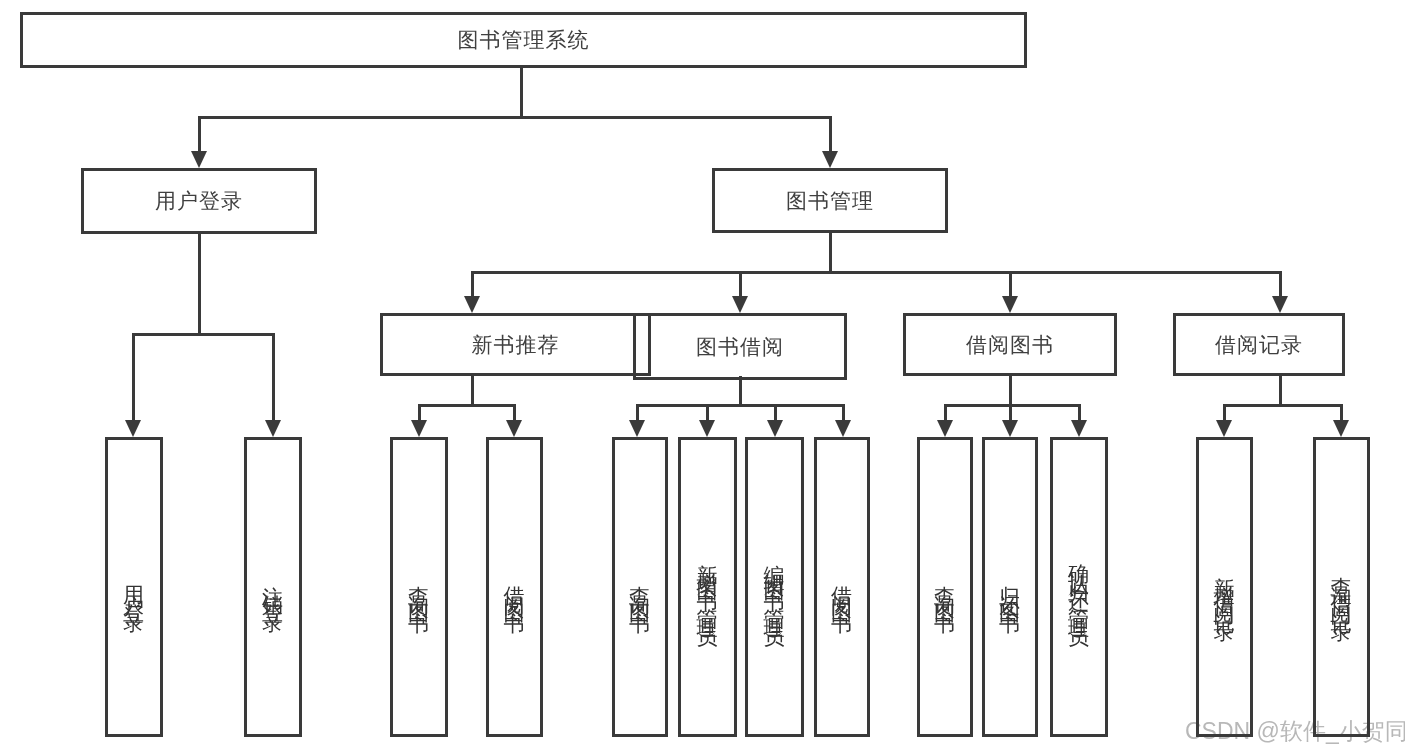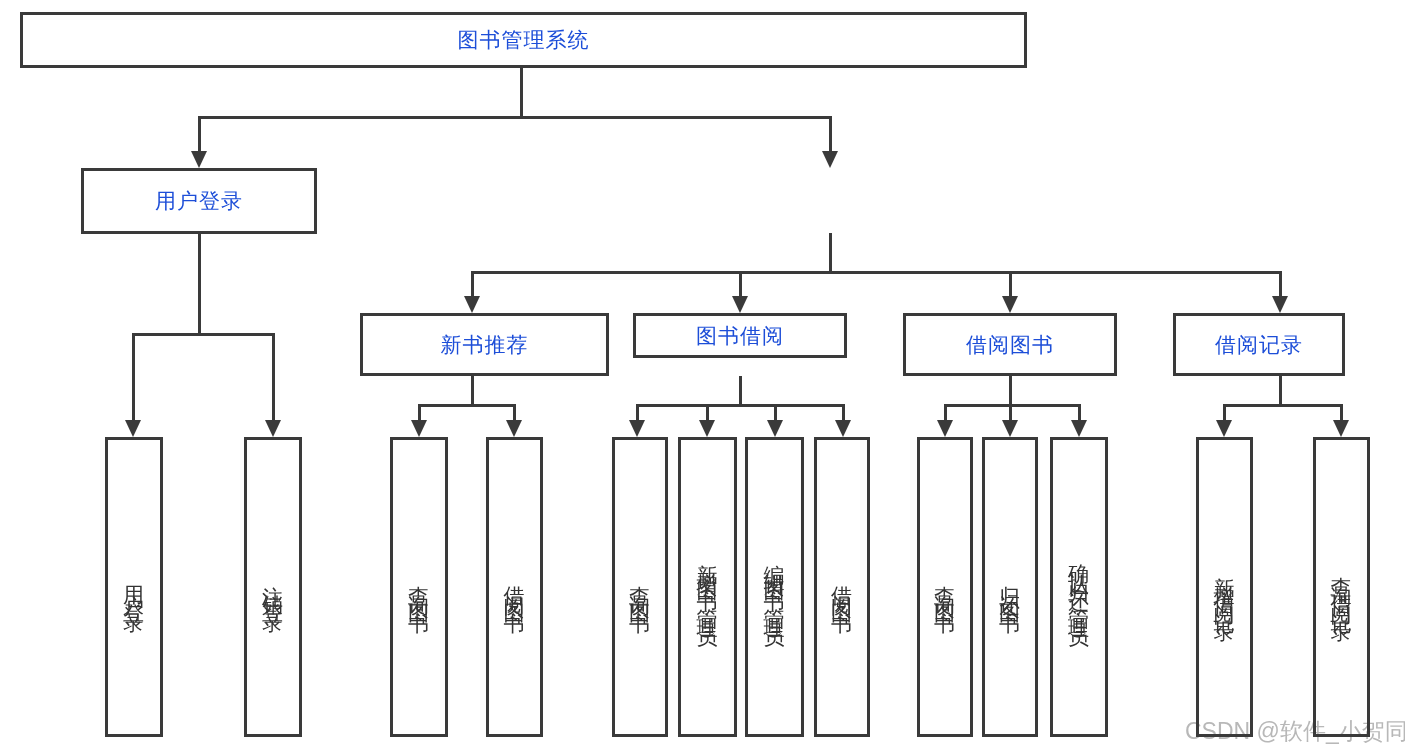--- a/index.html
+++ b/index.html
@@ -16,21 +16,21 @@
     box-sizing: border-box;
     border: 3px solid #3a3a3a;
     background: transparent;
     display: flex;
     align-items: center;
     justify-content: center;
     z-index: 2;
   }
   .label {
     font-size: 21px;
-    color: #1d4ed8;
+    color: #404040;
     letter-spacing: 1px;
     white-space: nowrap;
   }
   .vtext {
     writing-mode: vertical-rl;
     font-size: 21px;
     color: #333333;
     letter-spacing: 9px;
     line-height: 1;
   }
@@ -77,20 +77,23 @@
 
   <div class="vline" style="left:520px;top:68px;height:50px"></div>
   <div class="hline" style="left:198px;top:116px;width:634px"></div>
   <div class="vline" style="left:198px;top:116px;height:37px"></div>
   <div class="arrowhead" style="left:191px;top:151px"></div>
   <div class="vline" style="left:829px;top:116px;height:37px"></div>
   <div class="arrowhead" style="left:822px;top:151px"></div>
 
   <div class="box" style="left:81px;top:168px;width:236px;height:66px">
     <span class="label">用户登录</span>
+  </div>
+  <div class="box" style="left:712px;top:168px;width:236px;height:65px">
+    <span class="label">图书管理</span>
   </div>
 
   <div class="vline" style="left:198px;top:234px;height:102px"></div>
   <div class="hline" style="left:132px;top:333px;width:142px"></div>
   <div class="vline" style="left:132px;top:333px;height:89px"></div>
   <div class="arrowhead" style="left:125px;top:420px"></div>
   <div class="vline" style="left:272px;top:333px;height:89px"></div>
   <div class="arrowhead" style="left:265px;top:420px"></div>
 
   <div class="box" style="left:105px;top:437px;width:58px;height:300px">
@@ -104,24 +107,24 @@
   <div class="hline" style="left:471px;top:271px;width:811px"></div>
   <div class="vline" style="left:471px;top:271px;height:27px"></div>
   <div class="arrowhead" style="left:464px;top:296px"></div>
   <div class="vline" style="left:739px;top:271px;height:27px"></div>
   <div class="arrowhead" style="left:732px;top:296px"></div>
   <div class="vline" style="left:1009px;top:271px;height:27px"></div>
   <div class="arrowhead" style="left:1002px;top:296px"></div>
   <div class="vline" style="left:1279px;top:271px;height:27px"></div>
   <div class="arrowhead" style="left:1272px;top:296px"></div>
 
-  <div class="box" style="left:360px;top:313px;width:249px;height:63px">
+  <div class="box" style="left:380px;top:313px;width:271px;height:63px">
     <span class="label">新书推荐</span>
   </div>
-  <div class="box" style="left:633px;top:313px;width:214px;height:45px">
+  <div class="box" style="left:633px;top:313px;width:214px;height:67px">
     <span class="label">图书借阅</span>
   </div>
   <div class="box" style="left:903px;top:313px;width:214px;height:63px">
     <span class="label">借阅图书</span>
   </div>
   <div class="box" style="left:1173px;top:313px;width:172px;height:63px">
     <span class="label">借阅记录</span>
   </div>
 
   <div class="vline" style="left:471px;top:376px;height:31px"></div>

